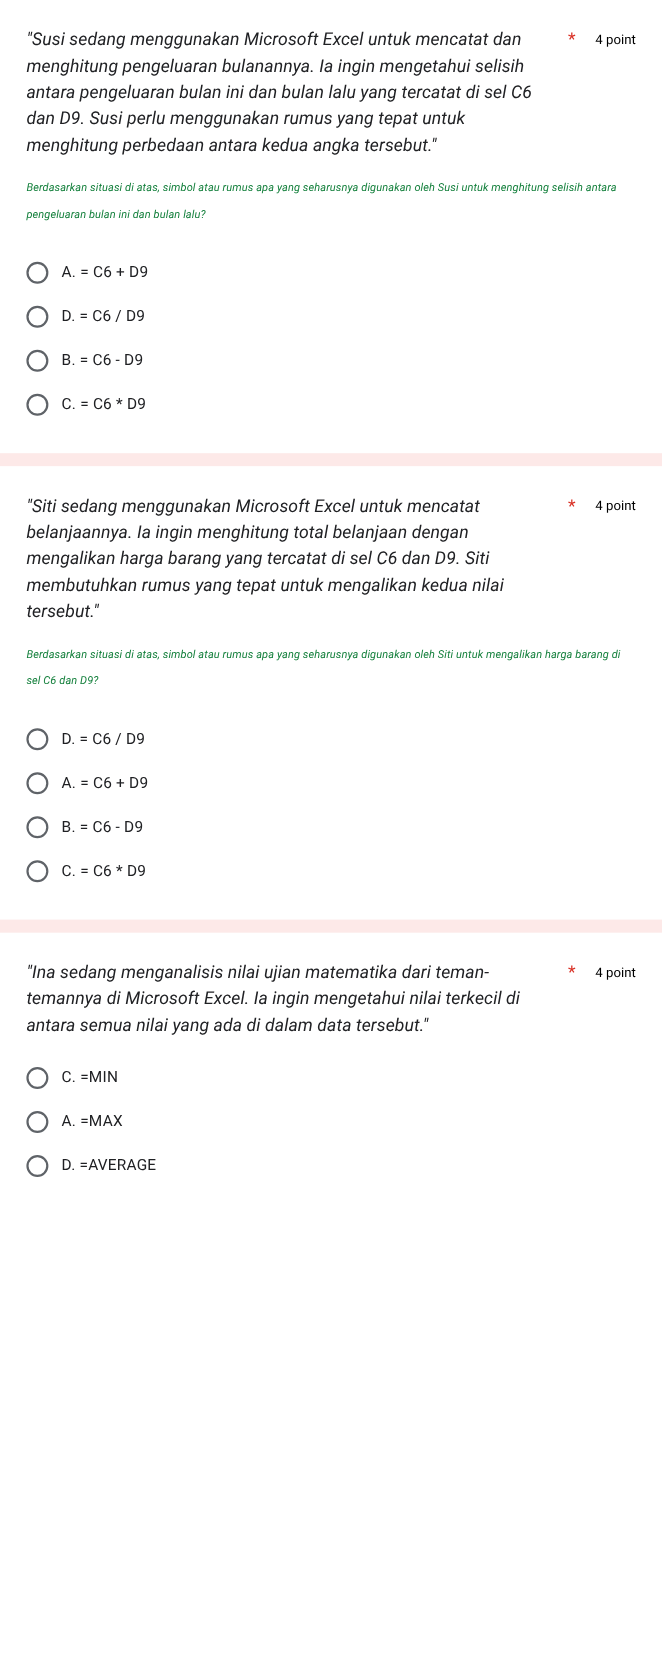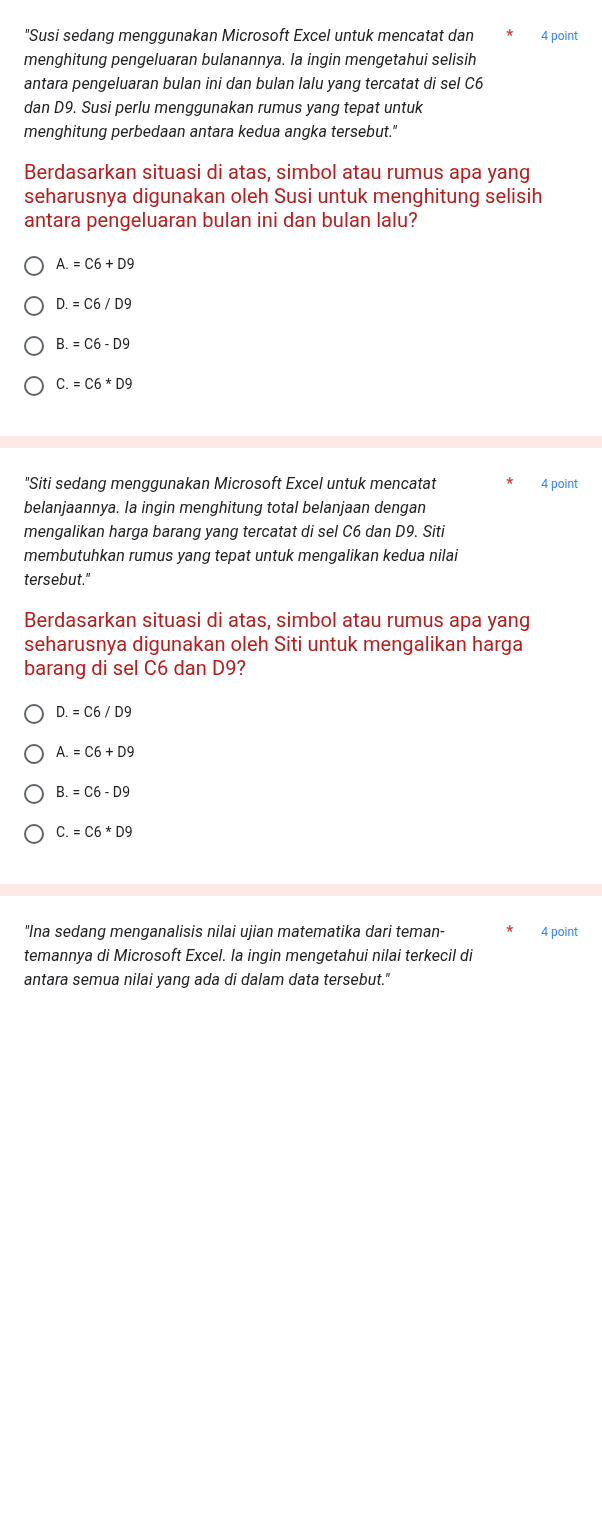--- a/index.html
+++ b/index.html
@@ -28,48 +28,50 @@
   }
   .q-scenario {
     font-size: 16px;
     line-height: 24px;
     font-style: italic;
     color: #202124;
     flex: 1;
     letter-spacing: 0.1px;
   }
   .q-prompt {
-    font-size: 20px;
+    font-size: 10px;
     line-height: 24px;
-    color: #b91c1c;
+    color: #15803d;
     margin-bottom: 20px;
     letter-spacing: 0.1px;
+    font-style: italic;
   }
   .required {
     color: #d93025;
     font-size: 16px;
     line-height: 24px;
     flex-shrink: 0;
     margin-left: 2px;
   }
   .points {
     font-size: 12px;
-    color: #3b82f6;
+    color: #000000;
     line-height: 24px;
     flex-shrink: 0;
     white-space: nowrap;
-    margin-left: 22px;
+    margin-left: 12px;
   }
   .options {
     display: flex;
     flex-direction: column;
     gap: 0;
   }
   .option {
     display: flex;
+    align-items: center;
     min-height: 40px;
     padding: 4px 0;
     cursor: pointer;
   }
   .radio {
     width: 20px;
     height: 20px;
     border: 2px solid #5f6368;
     border-radius: 50%;
     flex-shrink: 0;
@@ -142,13 +144,27 @@
 </div>
 
 <div class="divider"></div>
 
 <div class="card" style="padding-bottom:0;">
   <div class="q-header">
     <div class="q-scenario">"Ina sedang menganalisis nilai ujian matematika dari teman-temannya di Microsoft Excel. Ia ingin mengetahui nilai terkecil di antara semua nilai yang ada di dalam data tersebut."</div>
     <span class="required">*</span>
     <span class="points">4 point</span>
   </div>
+  <div class="options">
+    <label class="option">
+      <span class="radio"></span>
+      <span class="option-label">C. =MIN</span>
+    </label>
+    <label class="option">
+      <span class="radio"></span>
+      <span class="option-label">A. =MAX</span>
+    </label>
+    <label class="option">
+      <span class="radio"></span>
+      <span class="option-label">D. =AVERAGE</span>
+    </label>
+  </div>
 </div>
 
 </body></html>

